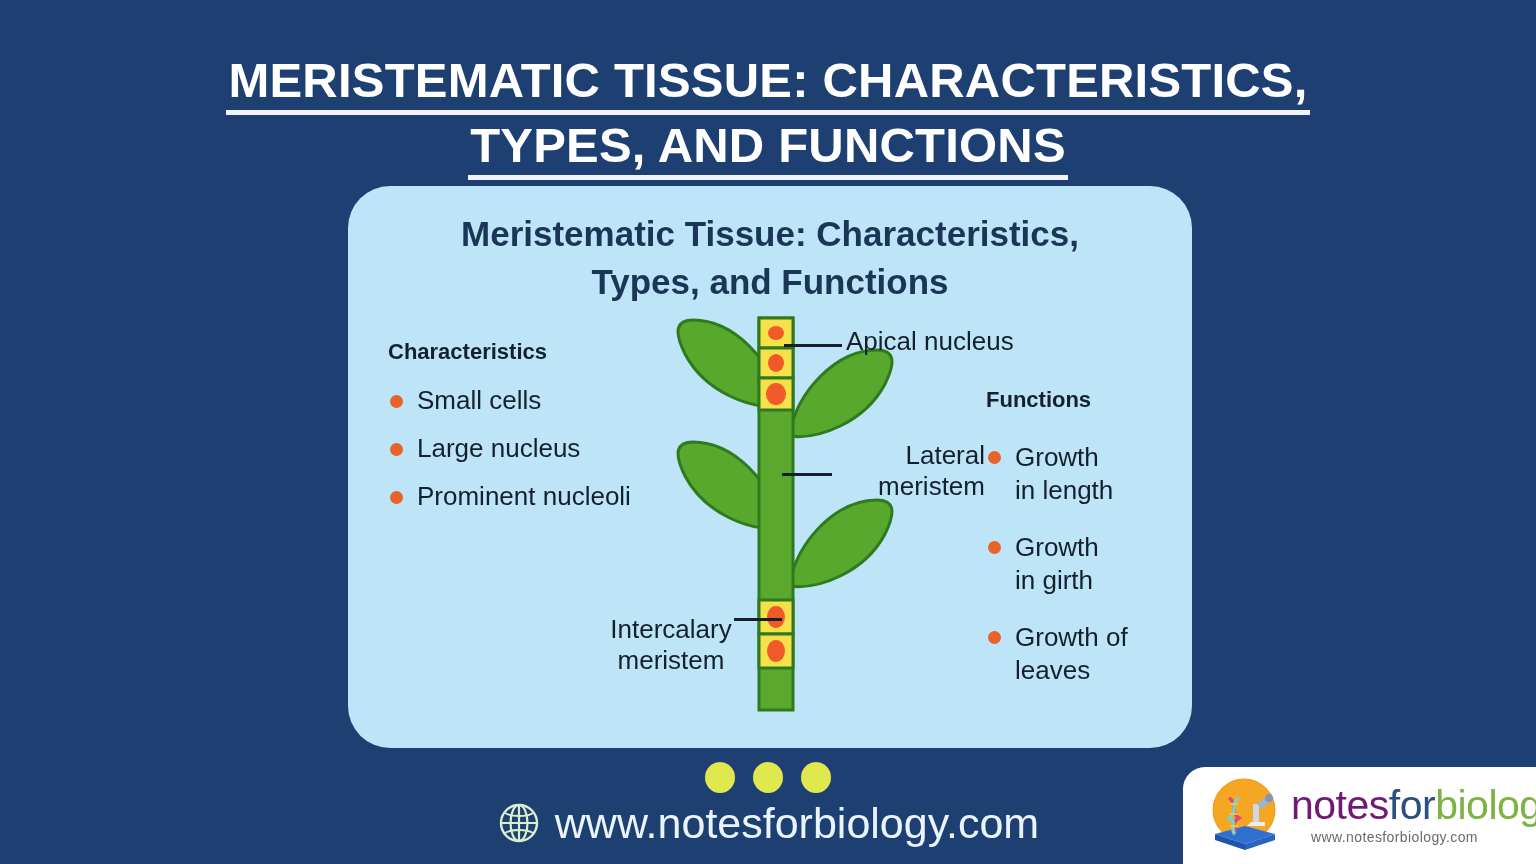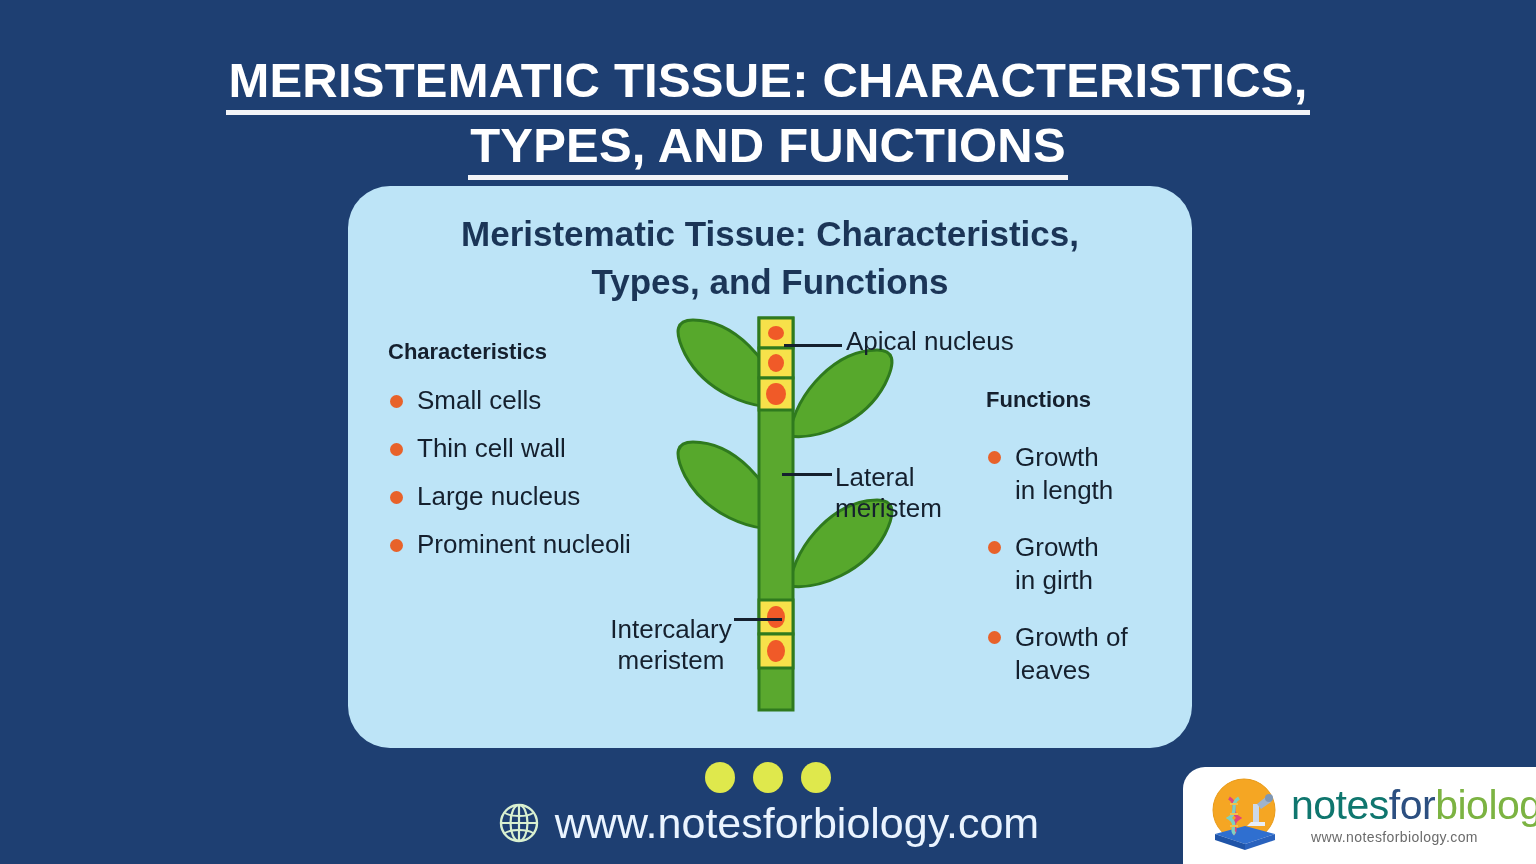--- a/index.html
+++ b/index.html
@@ -115,21 +115,21 @@
   }
 
   
   .diagram-label {
     position: absolute;
     color: #15202e;
     font-size: 26px;
     line-height: 31px;
   }
   #label-apical { left: 498px; top: 140px; white-space: nowrap; }
-  #label-lateral { left: 487px; top: 276px; width: 150px; }
+  #label-lateral { left: 487px; top: 254px; width: 150px; text-align: right; }
   #label-intercalary { left: 228px; top: 428px; width: 190px; text-align: center; }
 
   .leader {
     position: absolute;
     height: 3px;
     background: #15202e;
   }
   #leader-apical { left: 436px; top: 158px; width: 58px; }
   #leader-lateral { left: 434px; top: 287px; width: 50px; }
   #leader-intercalary { left: 386px; top: 432px; width: 48px; }
@@ -186,21 +186,21 @@
     height: 78px;
   }
   #logo-word {
     position: absolute;
     left: 108px;
     top: 14px;
     font-size: 41px;
     line-height: 48px;
     letter-spacing: -0.5px;
   }
-  #logo-word .w-notes { color: #0f766e; margin-top: 48px; }
+  #logo-word .w-notes { color: #701a75; margin-top: 48px; }
   #logo-word .w-for { color: #2c4f80; }
   #logo-word .w-bio { color: #7cb342; }
   #logo-sub {
     position: absolute;
     left: 128px;
     top: 62px;
     font-size: 14px;
     color: #6a6a6a;
     letter-spacing: 0.4px;
   }
@@ -217,21 +217,20 @@
 
   <div id="card-title">
     <div>Meristematic Tissue: Characteristics,</div>
     <div>Types, and Functions</div>
   </div>
 
   <div id="characteristics">
     <div class="col-heading">Characteristics</div>
     <ul class="bullet-list">
       <li><span class="dot"></span><span>Small cells</span></li>
-      <li><span class="dot"></span><span>Thin cell wall</span></li>
       <li><span class="dot"></span><span>Large nucleus</span></li>
       <li><span class="dot"></span><span>Prominent nucleoli</span></li>
     </ul>
   </div>
 
   <div id="functions">
     <div class="col-heading">Functions</div>
     <ul class="bullet-list">
       <li><span class="dot"></span><span class="wrap">Growth<br>in length</span></li>
       <li><span class="dot"></span><span class="wrap">Growth<br>in girth</span></li>

